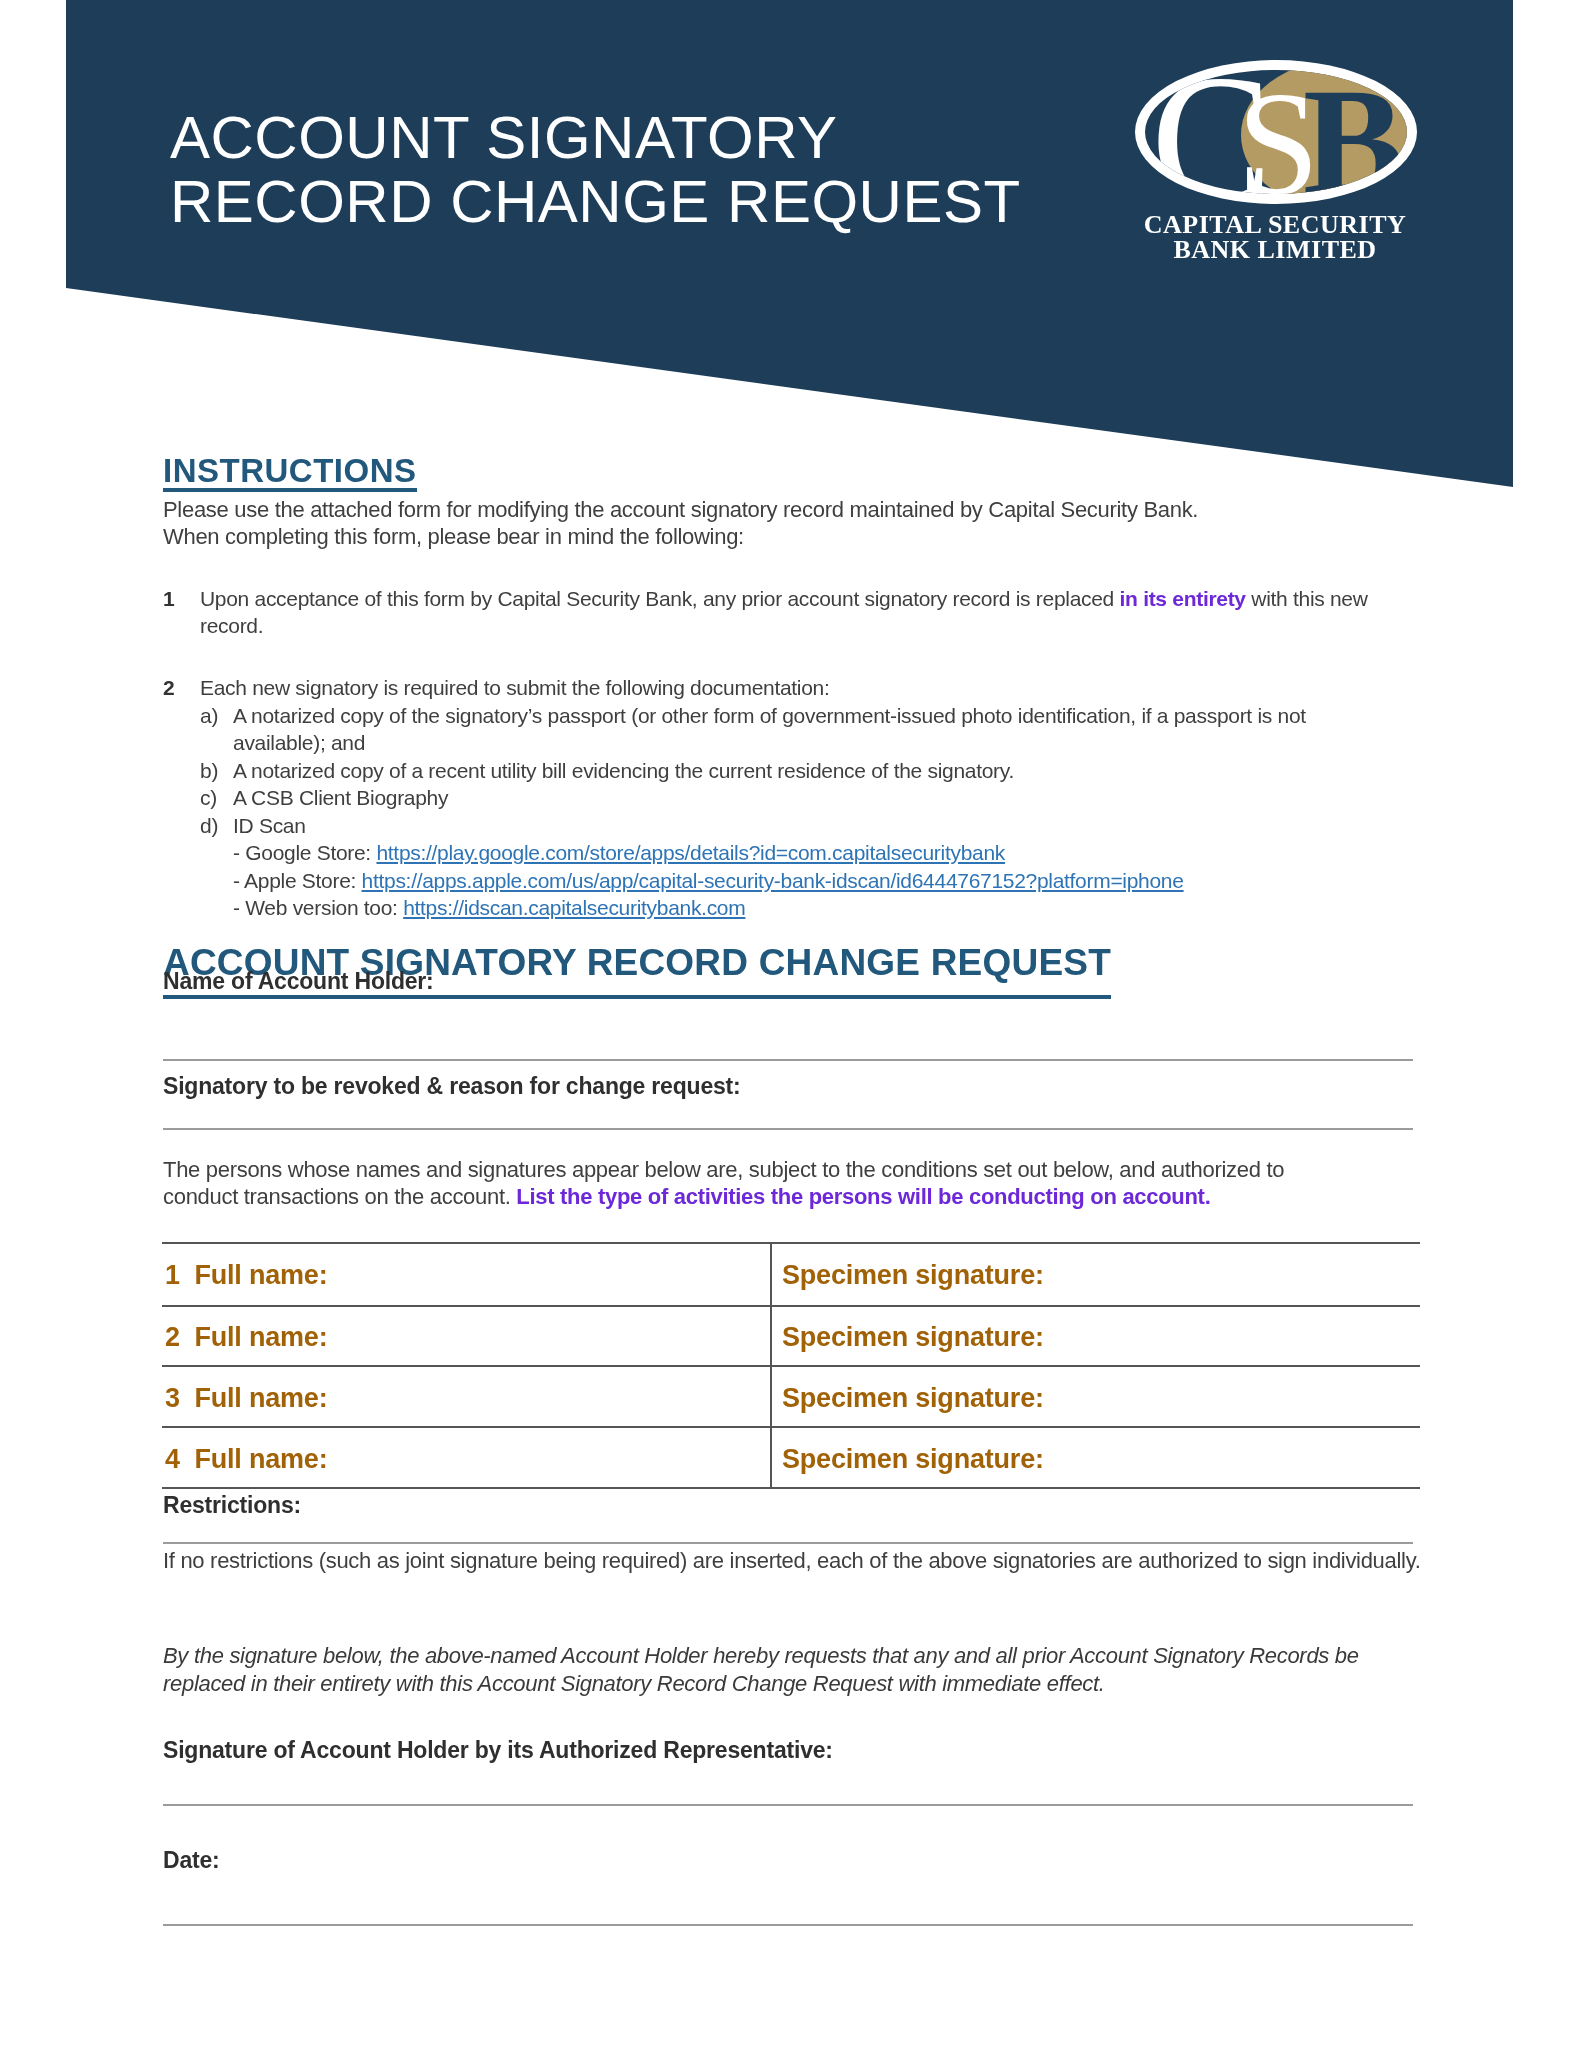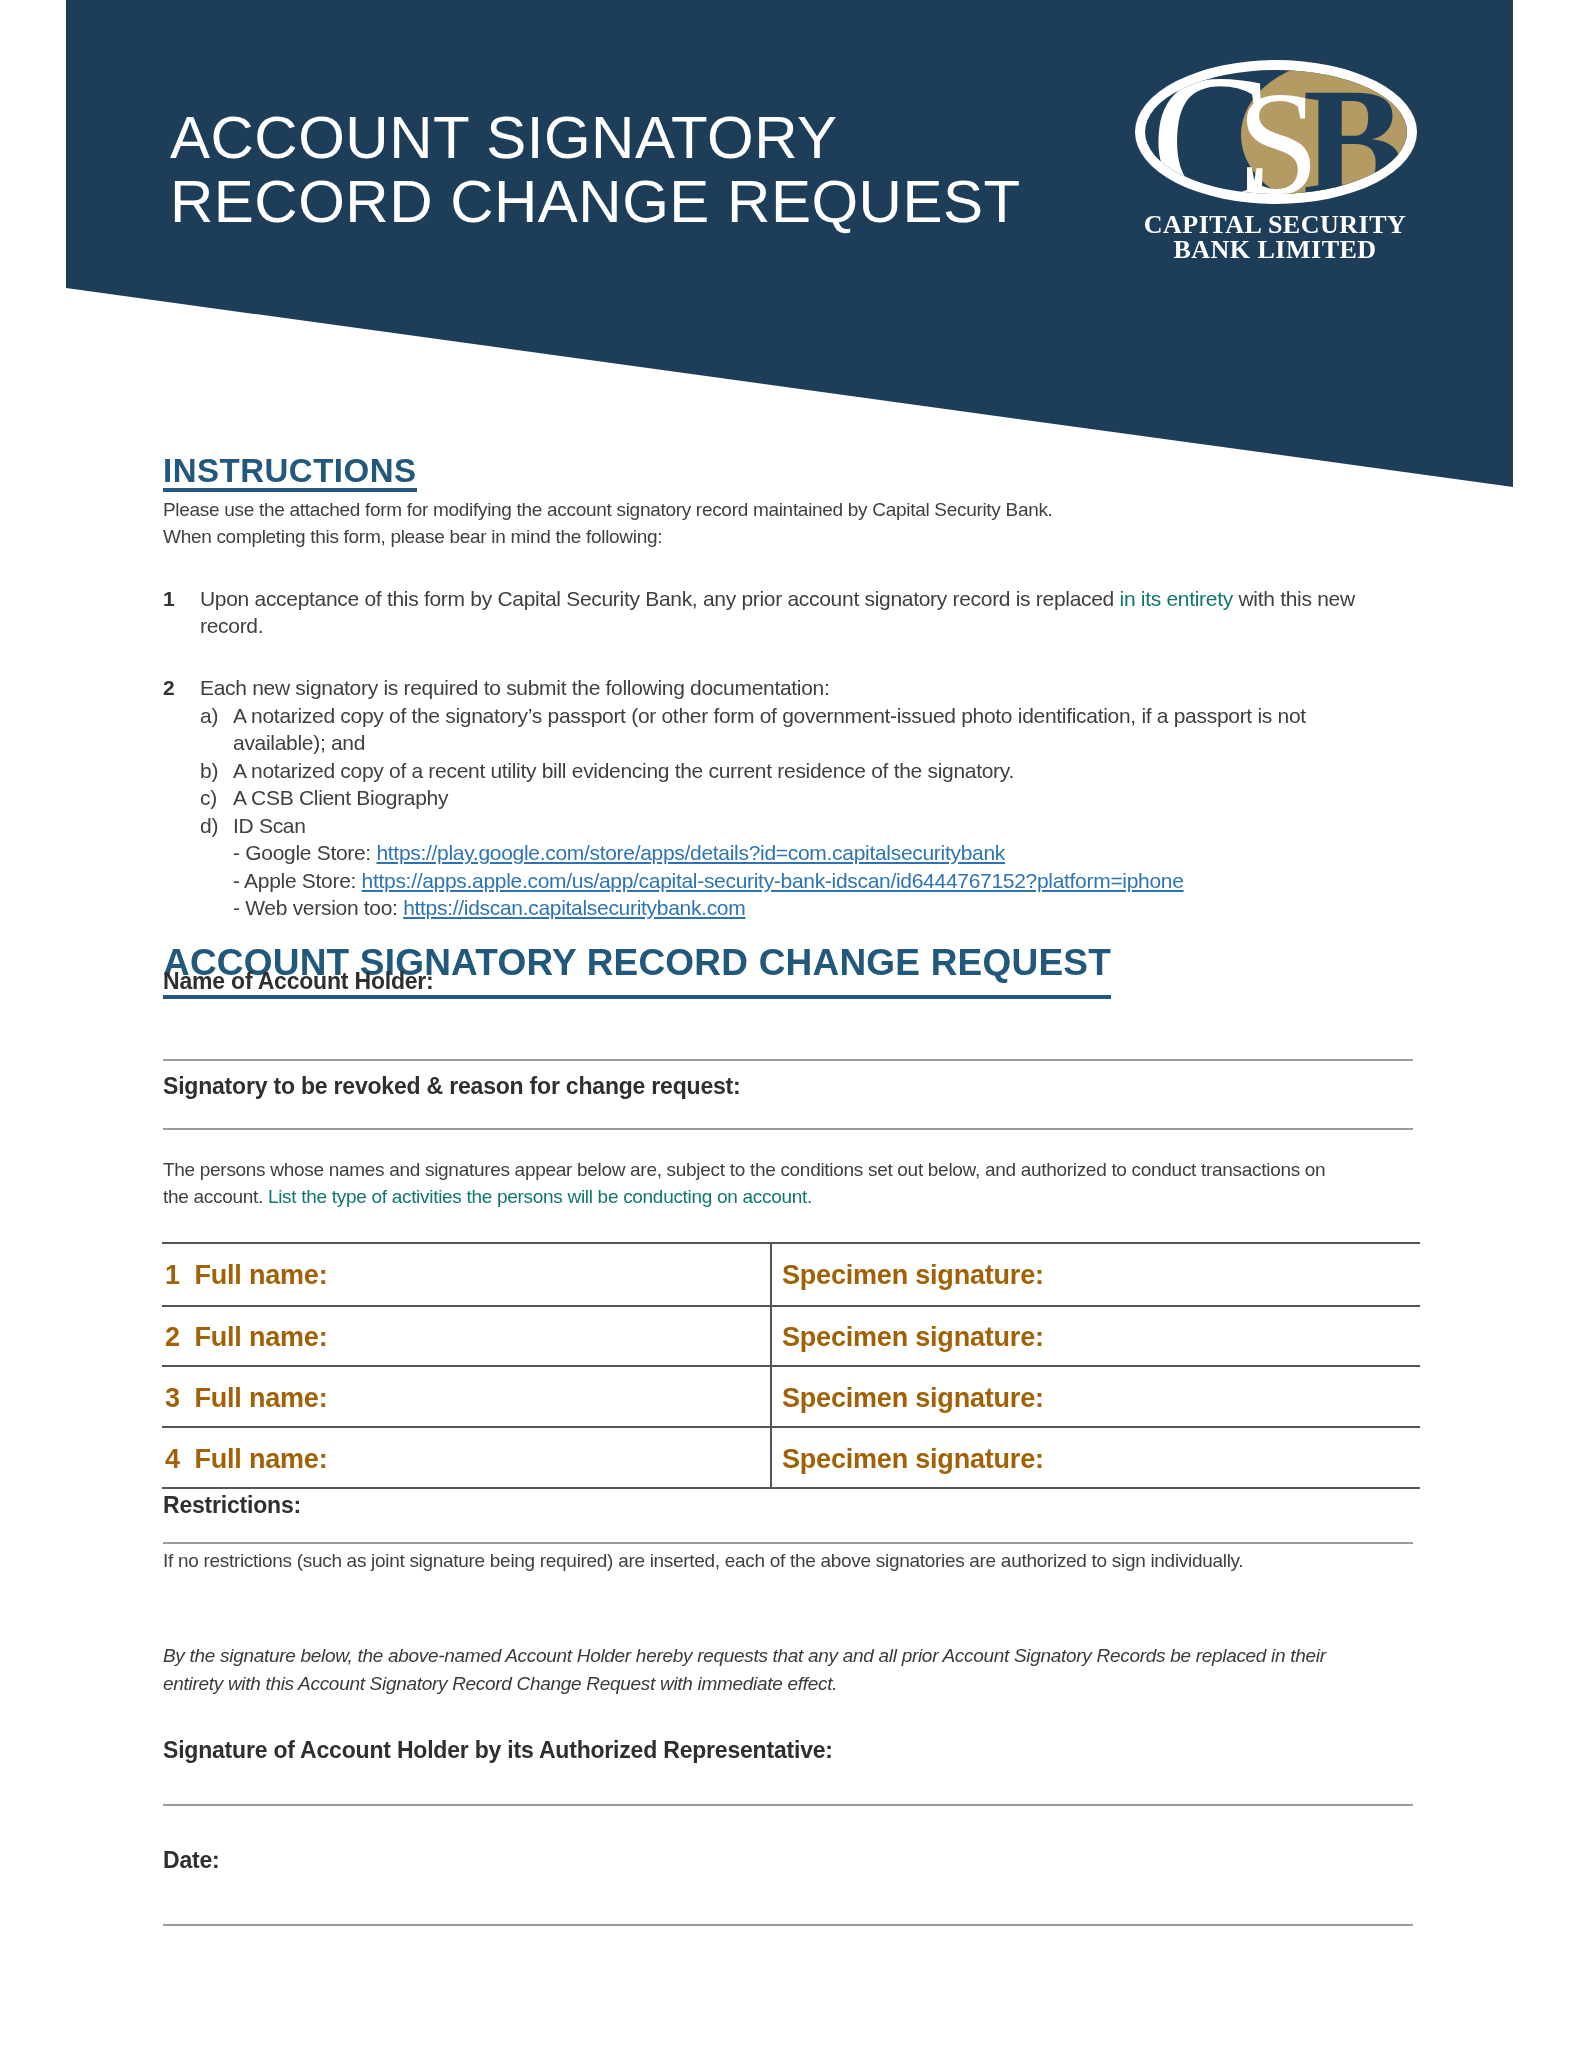--- a/index.html
+++ b/index.html
@@ -21,22 +21,22 @@
   .lb{left:158px;top:-4px;font-size:152px;color:#1d3d59;font-weight:700;}
   .logo-name{position:absolute;left:1125px;top:212px;width:300px;text-align:center;color:#ffffff;
              font-family:"Liberation Serif",serif;font-weight:700;font-size:26px;line-height:25px;
              letter-spacing:.5px;white-space:nowrap;}
   
   .h1{position:absolute;left:163px;top:455px;font-size:33px;line-height:32px;font-weight:700;
       color:#21587c;border-bottom:4px solid #21587c;padding-bottom:1px;letter-spacing:.5px;}
   .h2{position:absolute;left:163px;top:945px;font-size:37px;line-height:36px;font-weight:700;
       color:#21587c;border-bottom:4px solid #21587c;padding-bottom:14px;letter-spacing:.2px;}
   
-  .body-text{position:absolute;left:163px;font-size:19px;line-height:27px;letter-spacing:-.3px;color:#3f3f3f;}
-  .b{font-weight:400;color:#0f766e;}
+  .body-text{position:absolute;left:163px;font-size:22px;line-height:27px;letter-spacing:-.3px;color:#3f3f3f;}
+  .b{font-weight:700;color:#6d28d9;}
   .num-item{position:absolute;left:163px;font-size:21px;line-height:27px;letter-spacing:-.3px;}
   .num-item .num{position:absolute;left:0;top:0;font-weight:700;color:#333;}
   .num-item .itxt{display:block;padding-left:37px;}
   .sub{position:relative;padding-left:70px;}
   .sub .letter{position:absolute;left:37px;top:0;}
   .linkline{padding-left:70px;white-space:nowrap;}
   a.doclink{color:#2e74b5;text-decoration:underline;}
   .italic-par{font-style:italic;color:#3a3a3a;line-height:28px;}
   
   .field-label{position:absolute;left:163px;font-size:23px;font-weight:700;color:#2f2f2f;letter-spacing:-.2px;}

